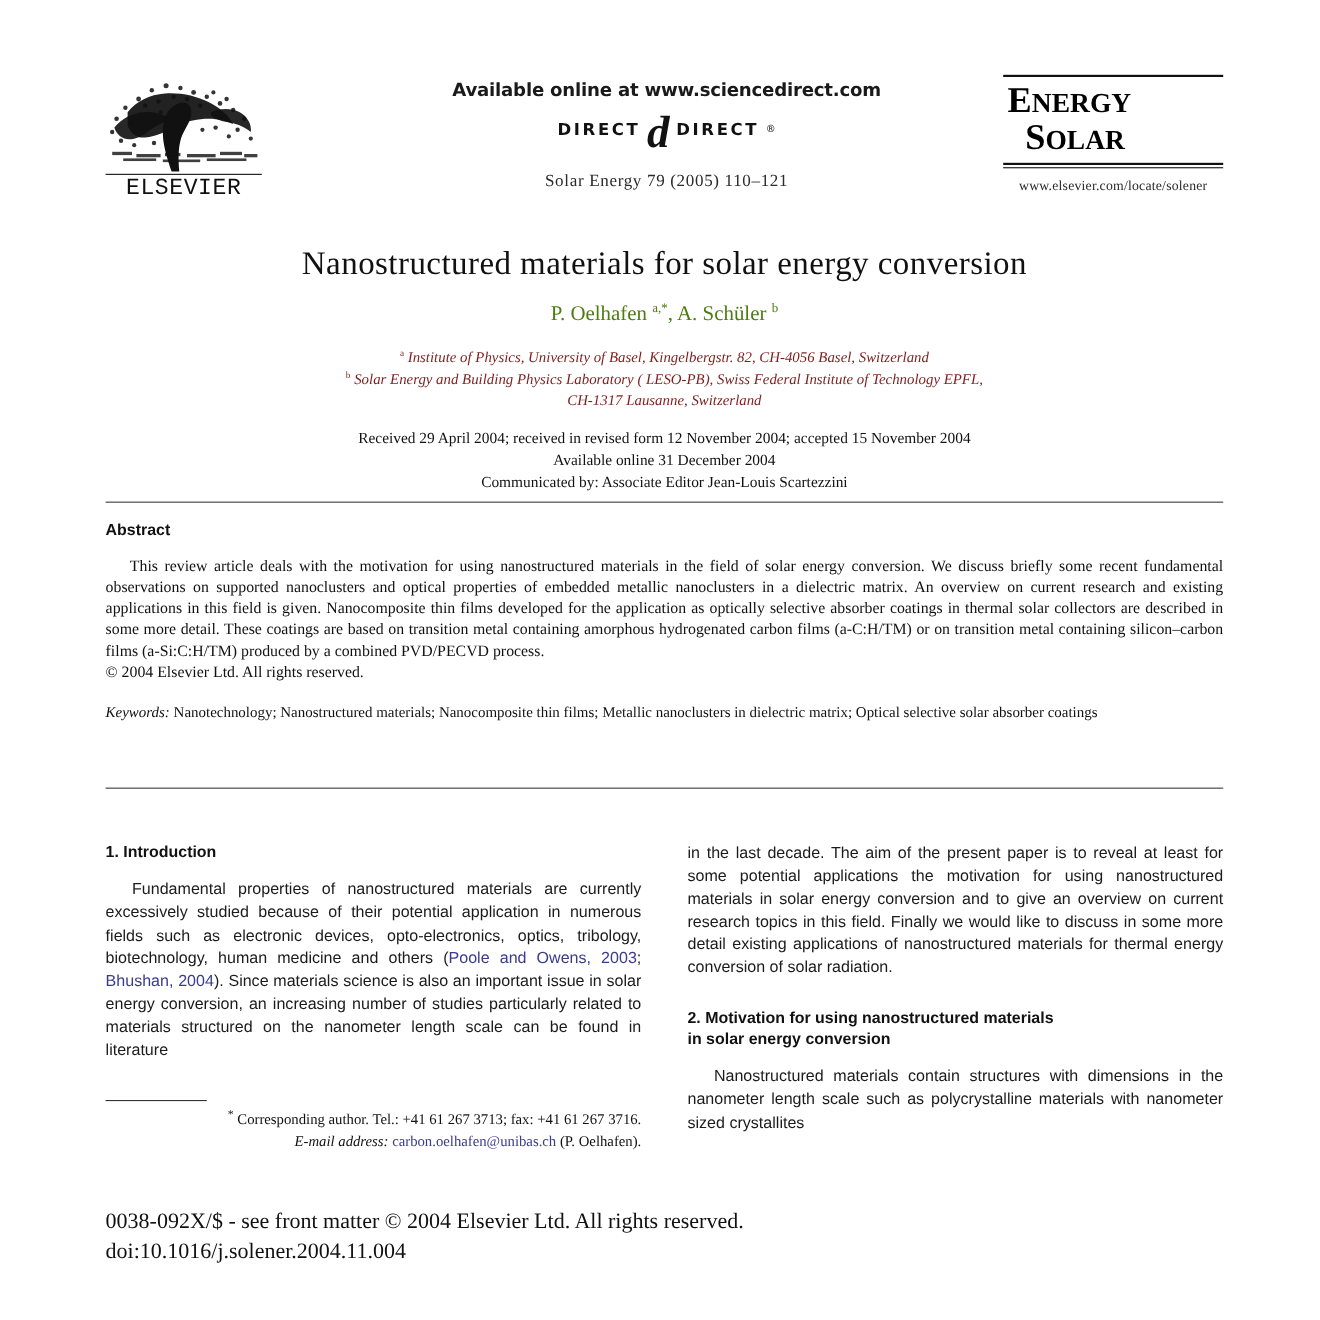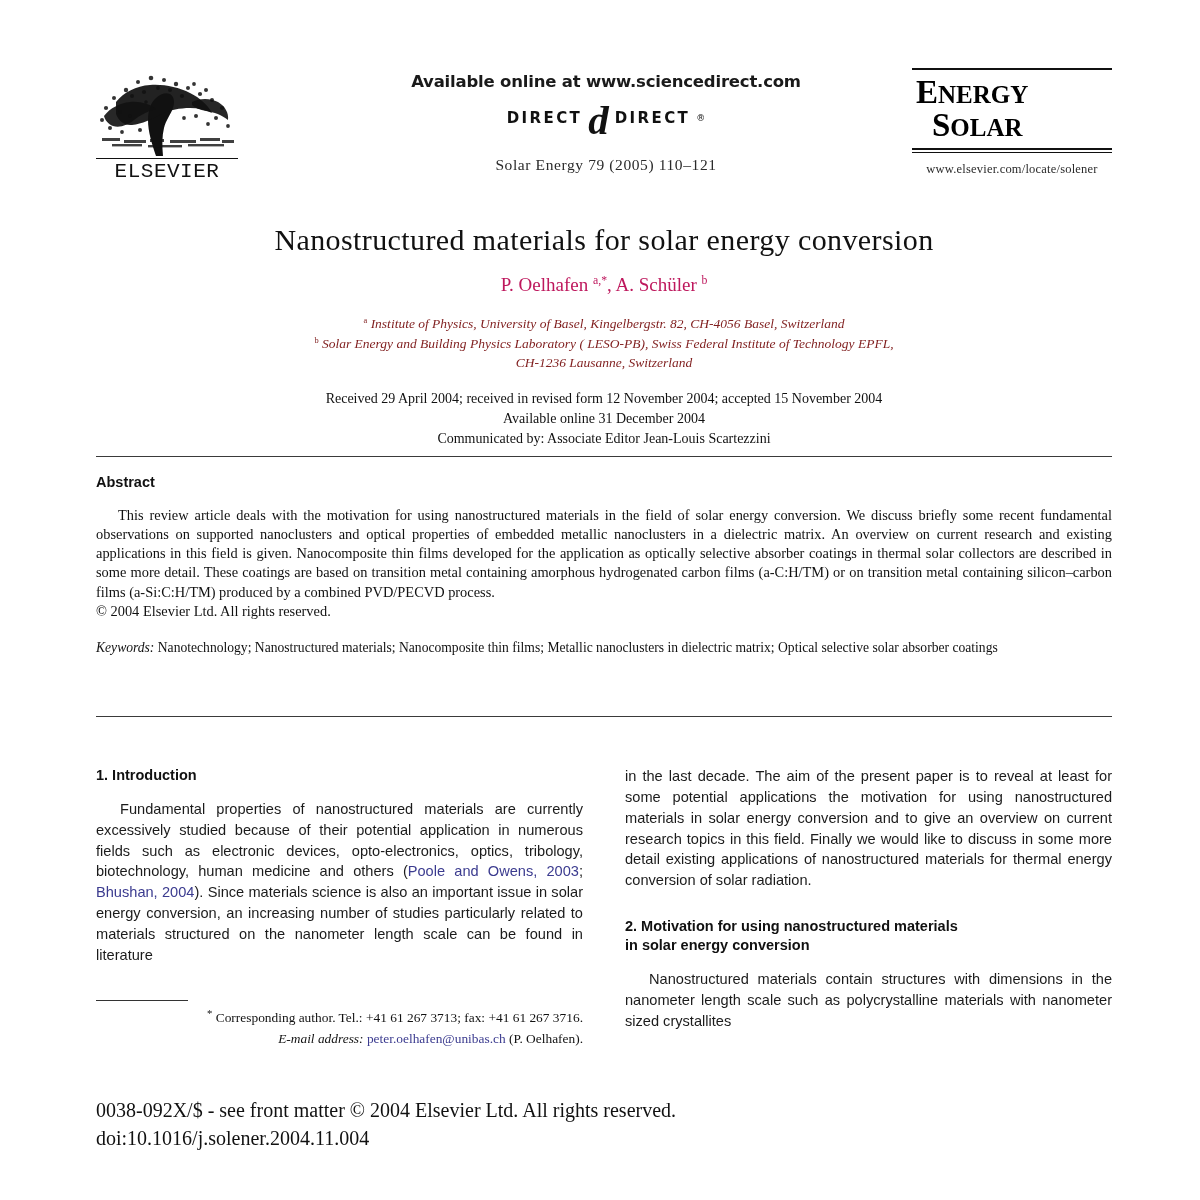--- a/index.html
+++ b/index.html
@@ -162,21 +162,21 @@
     font-size: 30px;
     font-weight: normal;
     letter-spacing: 0.4px;
     color: #111;
     line-height: 1.2;
   }
   .authors {
     margin-top: 16px;
     font-family: "Liberation Serif", serif;
     font-size: 19px;
-    color: #be185d;
+    color: #4d7c0f;
     text-align: center;
   }
   .sup {
     font-size: 0.62em;
     vertical-align: super;
   }
   .affil {
     margin-top: 18px;
     font-family: "Liberation Serif", serif;
     font-style: italic;
@@ -400,21 +400,21 @@
       <span>P. Oelhafen </span><span class="sup">a,*</span><span>, A. Schüler </span><span class="sup">b</span>
     </div>
 
     <div class="affil">
       <div>
         <span class="sup">a</span><span> Institute of Physics, University of Basel, Kingelbergstr. 82, CH-4056 Basel, Switzerland</span>
       </div>
       <div>
         <span class="sup">b</span><span> Solar Energy and Building Physics Laboratory ( LESO-PB), Swiss Federal Institute of Technology EPFL,</span>
       </div>
-      <div>CH-1236 Lausanne, Switzerland</div>
+      <div>CH-1317 Lausanne, Switzerland</div>
     </div>
 
     <div class="dates">
       <div>Received 29 April 2004; received in revised form 12 November 2004; accepted 15 November 2004</div>
       <div>Available online 31 December 2004</div>
       <div>Communicated by: Associate Editor Jean-Louis Scartezzini</div>
     </div>
   </div>
 
   <div class="rule rule-abstract-top"></div>
@@ -452,21 +452,21 @@
     </div>
   </div>
 
   <div class="footnote">
     <div class="footnote-rule"></div>
     <div>
       <span class="fn-star">*</span><span> Corresponding author. Tel.: +41 61 267 3713; fax: +41 61 267 3716.</span>
     </div>
     <div class="email-line">
       <span class="em-label">E-mail address:</span>
-      <span class="email-link">peter.oelhafen@unibas.ch</span><span> (P. Oelhafen).</span>
+      <span class="email-link">carbon.oelhafen@unibas.ch</span><span> (P. Oelhafen).</span>
     </div>
   </div>
 
   <div class="footer">
     <div>0038-092X/$ - see front matter © 2004 Elsevier Ltd. All rights reserved.</div>
     <div>doi:10.1016/j.solener.2004.11.004</div>
   </div>
 
 </div>
 

